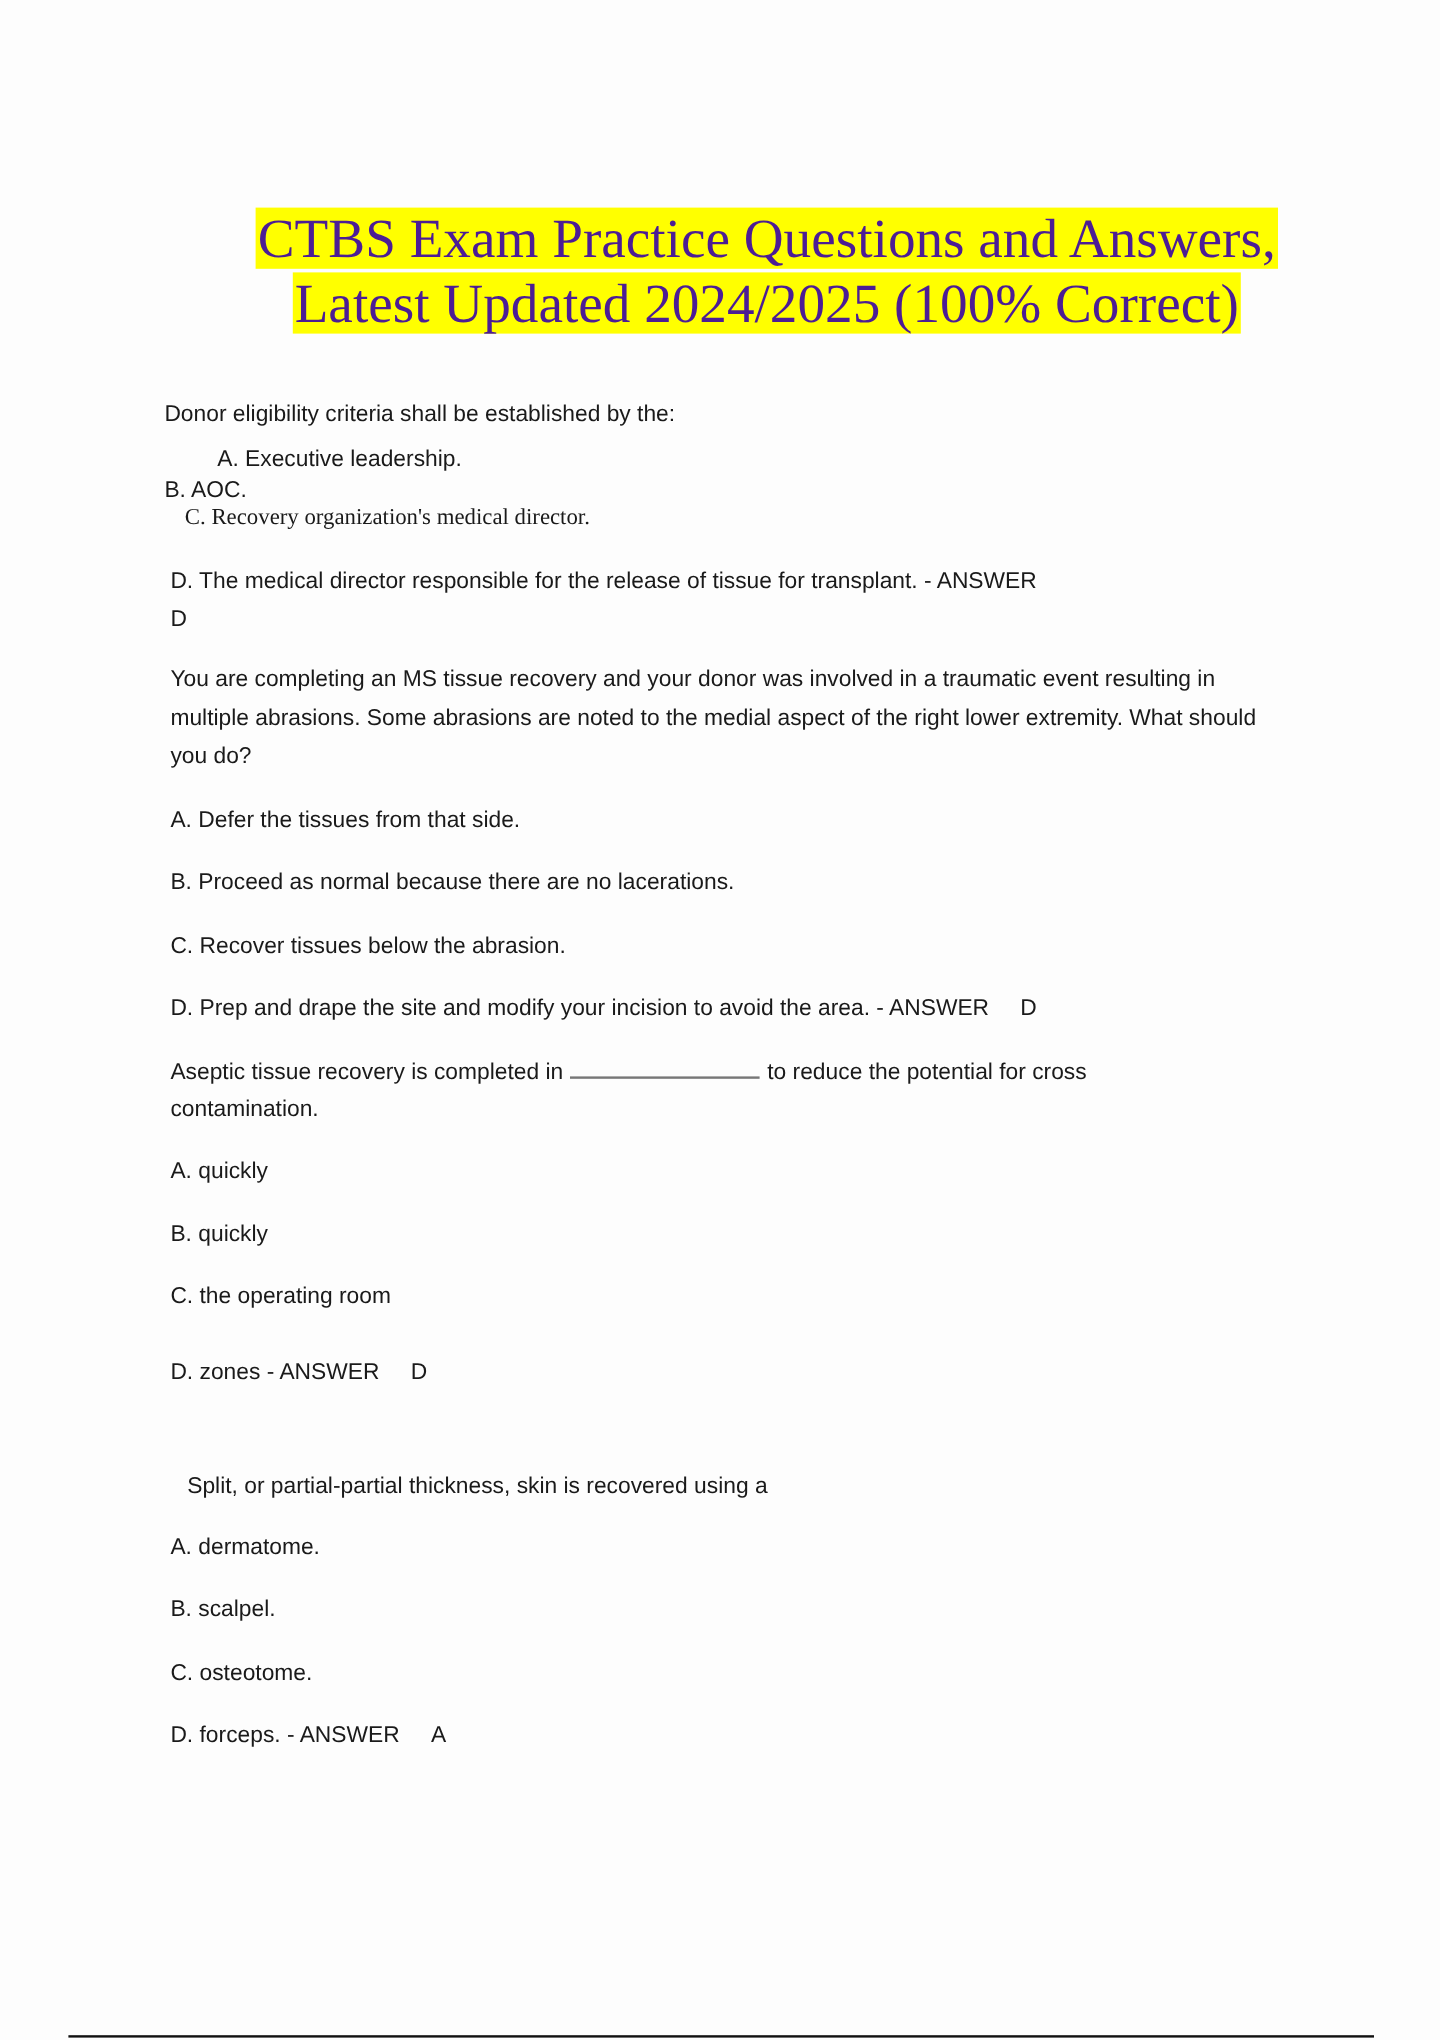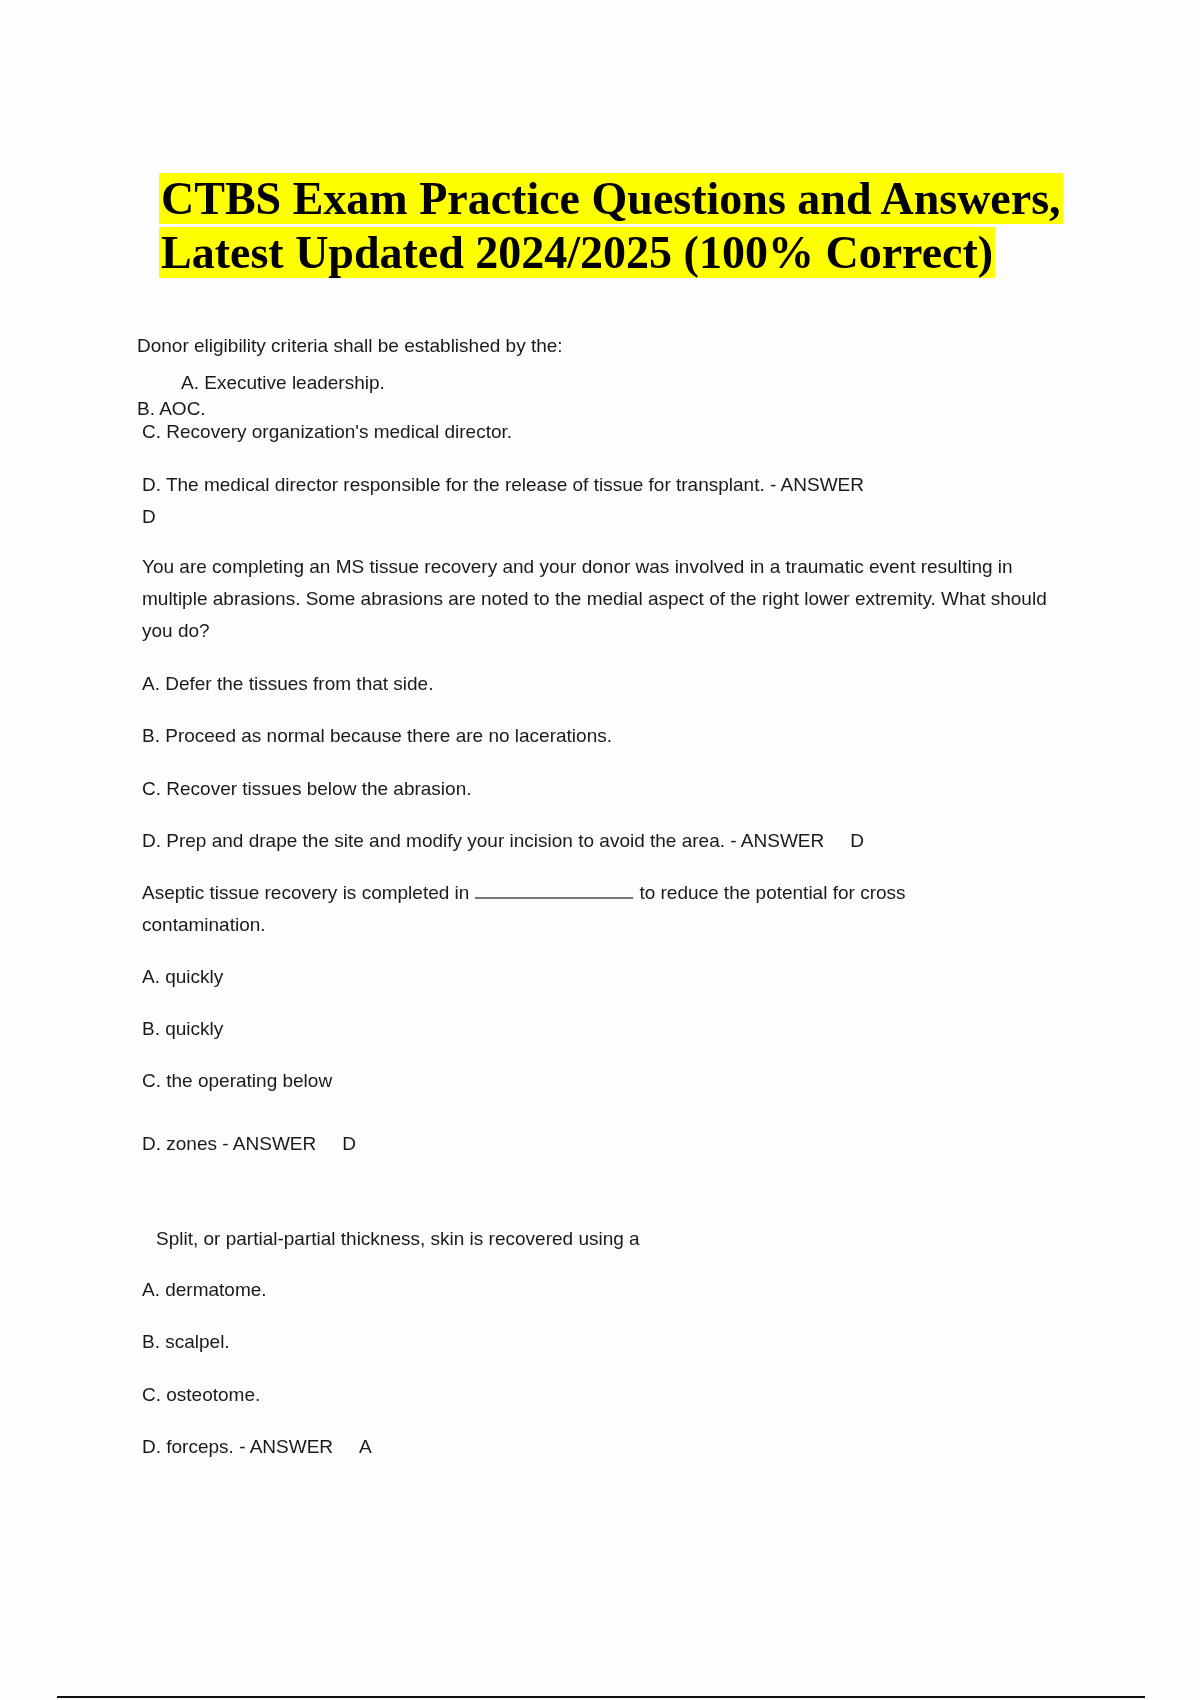--- a/index.html
+++ b/index.html
@@ -2,60 +2,61 @@
 <html><head>
 <meta charset="utf-8">
 <style>
   html, body { margin: 0; padding: 0; }
   body {
     width: 1200px; height: 1700px; background: #fdfdfd; position: relative;
     font-family: "Liberation Sans", sans-serif; color: #1a1a1a; overflow: hidden;
   }
   .title {
     position: absolute; left: 159px; top: 172px; width: 960px;
-    font-family: "Liberation Serif", serif; font-weight: bold; font-size: 46px; line-height: 54px;
-    color: #000000;
+    font-family: "Liberation Serif", serif; font-weight: normal; font-size: 46px; line-height: 54px;
+    color: #4c1d95;
+    text-align: center;
   }
   .title span { background: #ffff00; box-decoration-break: clone; -webkit-box-decoration-break: clone; padding: 0 2px; }
   .t { position: absolute; font-size: 19px; line-height: 32px; white-space: nowrap; }
   .wrap { white-space: normal; width: 940px; }
   .blank { display: inline-block; width: 158px; border-bottom: 2px solid #777; height: 20px; vertical-align: baseline; margin: 0 6px; }
   .gap { display: inline-block; width: 26px; }
   .rule { position: absolute; left: 57px; top: 1696px; width: 1088px; height: 2px; background: #111; }
 </style>
 </head>
 <body>
 
 <div class="title">
   <span>CTBS Exam Practice Questions and Answers,</span><br>
   <span>Latest Updated 2024/2025 (100% Correct)</span>
 </div>
 
 <div class="t" style="left:137px; top:330px;">Donor eligibility criteria shall be established by the:</div>
 <div class="t" style="left:137px; top:367px;margin-left:44px;">A. Executive leadership.</div>
 <div class="t" style="left:137px; top:393px;">B. AOC.</div>
-<div class="t" style="left:142px; top:416px;">C. Recovery organization's medical director.</div>
+<div class="t" style="left:154px; top:416px;font-family:Liberation Serif, serif;">C. Recovery organization's medical director.</div>
 <div class="t" style="left:142px; top:469px;">D. The medical director responsible for the release of tissue for transplant. - ANSWER</div>
 <div class="t" style="left:142px; top:501px;">D</div>
 
 <div class="t wrap" style="left:142px; top:551px;">You are completing an MS tissue recovery and your donor was involved in a traumatic event resulting in multiple abrasions. Some abrasions are noted to the medial aspect of the right lower extremity. What should you do?</div>
 <div class="t" style="left:142px; top:668px;">A. Defer the tissues from that side.</div>
 <div class="t" style="left:142px; top:720px;">B. Proceed as normal because there are no lacerations.</div>
 <div class="t" style="left:142px; top:773px;">C. Recover tissues below the abrasion.</div>
 <div class="t" style="left:142px; top:825px;">
   <span>D. Prep and drape the site and modify your incision to avoid the area. - ANSWER</span><span class="gap"></span><span>D</span>
 </div>
 
 <div class="t" style="left:142px; top:877px;">
   <span>Aseptic tissue recovery is completed in</span><span class="blank"></span><span>to reduce the potential for cross</span>
 </div>
 <div class="t" style="left:142px; top:909px;">contamination.</div>
 <div class="t" style="left:142px; top:961px;">A. quickly</div>
 <div class="t" style="left:142px; top:1013px;">B. quickly</div>
-<div class="t" style="left:142px; top:1065px;">C. the operating below</div>
+<div class="t" style="left:142px; top:1065px;">C. the operating room</div>
 <div class="t" style="left:142px; top:1118px;margin-top:10px;">
   <span>D. zones - ANSWER</span><span class="gap"></span><span>D</span>
 </div>
 
 <div class="t" style="left:142px; top:1223px;margin-left:14px;">Split, or partial-partial thickness, skin is recovered using a</div>
 <div class="t" style="left:142px; top:1274px;">A. dermatome.</div>
 <div class="t" style="left:142px; top:1326px;">B. scalpel.</div>
 <div class="t" style="left:142px; top:1379px;">C. osteotome.</div>
 <div class="t" style="left:142px; top:1431px;">
   <span>D. forceps. - ANSWER</span><span class="gap"></span><span>A</span>

